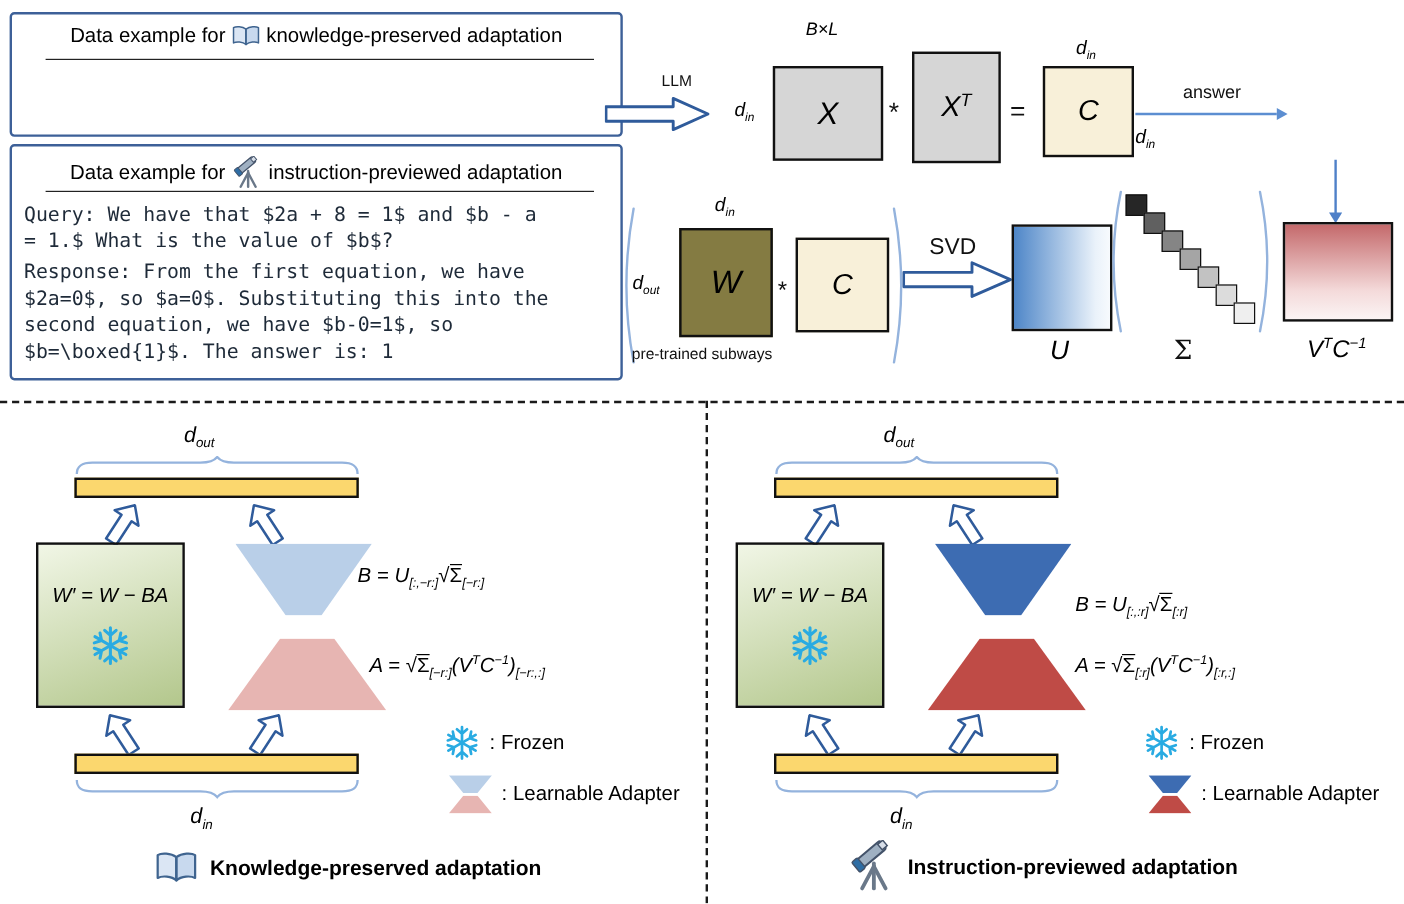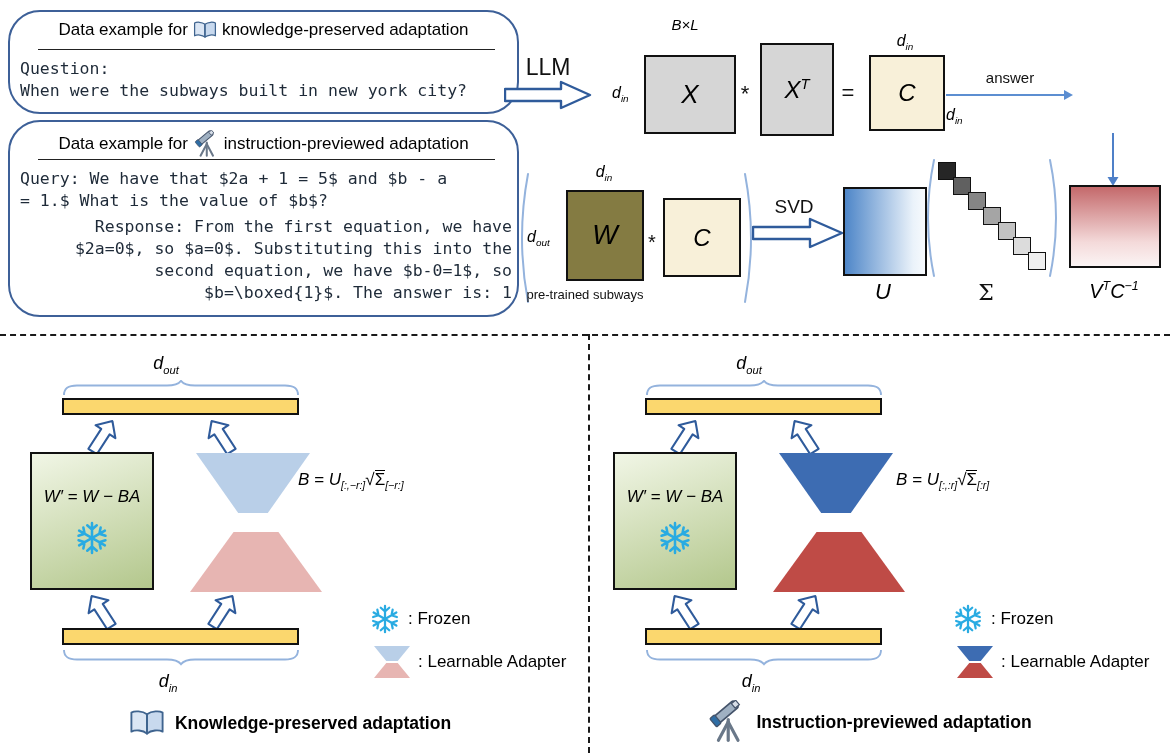--- a/index.html
+++ b/index.html
@@ -1,19 +1,19 @@
 <!DOCTYPE html>
 <html><head>
 <meta charset="utf-8">
 <style>
   html,body{margin:0;padding:0;background:#fff;}
   #canvas{position:relative;width:1170px;height:753px;background:#ffffff;overflow:hidden;
           font-family:"Liberation Sans",sans-serif;color:#111;}
   .abs{position:absolute;}
-  .bluebox{position:absolute;border:2.5px solid #3d6098;border-radius:32px;background:#fff;}
+  .bluebox{position:absolute;border:2.5px solid #3d6098;border-radius:4px;background:#fff;}
   .boxtitle{position:absolute;left:0;right:0;top:8px;display:flex;justify-content:center;align-items:center;gap:5px;
             font-size:17px;color:#000;}
   .titlesep{position:absolute;left:28px;right:22px;top:37px;border-top:1.3px solid #222;}
   .mono{position:absolute;font-family:"DejaVu Sans Mono",monospace;font-size:16.5px;line-height:22px;
         color:#1e2a38;white-space:pre-line;}
   .math{font-family:Liberation Sans, sans-serif;font-style:italic;color:#000;}
   .math sub{font-size:0.62em;}
   .math sup{font-size:0.62em;}
   .rad{font-style:normal;}
   .ovl{font-style:normal;border-top:1.8px solid #000;line-height:1.05;display:inline-block;}
@@ -76,42 +76,40 @@
 
   <div class="bluebox" style="left:8px;top:10px;width:507px;height:100px;">
     <div class="boxtitle">
       <span>Data example for</span>
       <svg width="24" height="20" viewBox="0 0 27 22">
           <use href="#openbook"></use>
         </svg>
       <span>knowledge-preserved adaptation</span>
     </div>
     <div class="titlesep"></div>
-    <div class="mono" style="left:10px;top:46px;width:492px;">Question:
-When were the subways built in new york city?</div>
   </div>
 
   <div class="bluebox" style="left:8px;top:120px;width:507px;height:193px;">
     <div class="boxtitle">
       <span>Data example for</span>
       <svg width="26" height="28" viewBox="0 0 30 36">
           <use href="#telescope"></use>
         </svg>
       <span>instruction-previewed adaptation</span>
     </div>
     <div class="titlesep"></div>
-    <div class="mono" style="left:10px;top:46px;width:492px;">Query: We have that $2a + 1 = 5$ and $b - a
+    <div class="mono" style="left:10px;top:46px;width:492px;">Query: We have that $2a + 8 = 1$ and $b - a
 = 1.$ What is the value of $b$?</div>
-    <div class="mono" style="left:10px;top:94px;width:492px;text-align:right;">Response: From the first equation, we have
+    <div class="mono" style="left:10px;top:94px;width:492px;">Response: From the first equation, we have
 $2a=0$, so $a=0$. Substituting this into the
 second equation, we have $b-0=1$, so
 $b=\boxed{1}$. The answer is: 1</div>
   </div>
 
-  <div class="abs ctr" style="left:516px;top:55px;width:64px;height:24px;font-size:23px;">LLM</div>
+  <div class="abs ctr" style="left:532px;top:55px;width:64px;height:24px;font-size:13px;">LLM</div>
   <svg class="abs" style="left:504px;top:80px;" width="88" height="30" viewBox="0 0 88 30">
     <polygon points="1,9 57,9 57,2 86,15 57,28 57,21 1,21" fill="#fff" stroke="#2f5b9b" stroke-width="2.4" stroke-linejoin="round"></polygon>
   </svg>
 
   <div class="abs ctr math" style="left:650px;top:14px;width:70px;height:20px;font-size:15px;">B×L</div>
   <div class="abs math" style="left:612px;top:84px;font-size:16px;">
     <span>d</span><sub>in</sub>
   </div>
   <div class="matbox gray" style="left:644px;top:55px;width:88px;height:75px;">
     <span class="math" style="font-size:26px;">X</span>
@@ -217,20 +215,23 @@
         <use href="#snowflake"></use>
       </svg>
   </div>
 
   <div class="trap" style="left:196px;top:453px;width:114px;height:60px;background:#b9cfe8;clip-path:polygon(0 0,100% 0,63% 100%,37% 100%);"></div>
   <div class="abs math" style="left:298px;top:470px;font-size:17px;">
     <span>B = U</span><sub>[:,−r:]</sub><span class="rad">√</span><span class="ovl">Σ</span><sub>[−r:]</sub>
   </div>
 
   <div class="trap" style="left:190px;top:532px;width:132px;height:60px;background:#e7b5b2;clip-path:polygon(33% 0,67% 0,100% 100%,0 100%);"></div>
+  <div class="abs math" style="left:308px;top:544px;font-size:17px;">
+    <span>A = </span><span class="rad">√</span><span class="ovl">Σ</span><sub>[−r:]</sub><span>(V</span><sup>T</sup><span>C</span><sup>−1</sup><span>)</span><sub>[−r:,:]</sub>
+  </div>
 
   <svg class="abs" style="left:88px;top:592px;transform:rotate(-33deg);" width="28" height="40" viewBox="0 0 30 44">
       <use href="#uparrow"></use>
     </svg>
   <svg class="abs" style="left:208px;top:592px;transform:rotate(33deg);" width="28" height="40" viewBox="0 0 30 44">
       <use href="#uparrow"></use>
     </svg>
 
   <div class="bar" style="left:62px;top:628px;width:233px;height:13px;"></div>
   <svg class="abs" style="left:62px;top:649px;" width="238" height="17" viewBox="0 0 238 17">
@@ -277,25 +278,28 @@
     </svg>
 
   <div class="matbox" style="left:613px;top:452px;width:120px;height:134px;background:linear-gradient(160deg,#f1f6e6,#b3c78c);flex-direction:column;gap:14px;">
     <span class="math" style="font-size:17px;">W′ = W − BA</span>
     <svg width="34" height="34" viewBox="0 0 32 32">
         <use href="#snowflake"></use>
       </svg>
   </div>
 
   <div class="trap" style="left:779px;top:453px;width:114px;height:60px;background:#3d6cb2;clip-path:polygon(0 0,100% 0,63% 100%,37% 100%);"></div>
-  <div class="abs math" style="left:896px;top:470px;font-size:17px;">
+  <div class="abs math" style="left:896px;top:494px;font-size:17px;">
     <span>B = U</span><sub>[:,:r]</sub><span class="rad">√</span><span class="ovl">Σ</span><sub>[:r]</sub>
   </div>
 
   <div class="trap" style="left:773px;top:532px;width:132px;height:60px;background:#bf4b46;clip-path:polygon(33% 0,67% 0,100% 100%,0 100%);"></div>
+  <div class="abs math" style="left:896px;top:544px;font-size:17px;">
+    <span>A = </span><span class="rad">√</span><span class="ovl">Σ</span><sub>[:r]</sub><span>(V</span><sup>T</sup><span>C</span><sup>−1</sup><span>)</span><sub>[:r,:]</sub>
+  </div>
 
   <svg class="abs" style="left:671px;top:592px;transform:rotate(-33deg);" width="28" height="40" viewBox="0 0 30 44">
       <use href="#uparrow"></use>
     </svg>
   <svg class="abs" style="left:791px;top:592px;transform:rotate(33deg);" width="28" height="40" viewBox="0 0 30 44">
       <use href="#uparrow"></use>
     </svg>
 
   <div class="bar" style="left:645px;top:628px;width:233px;height:13px;"></div>
   <svg class="abs" style="left:645px;top:649px;" width="238" height="17" viewBox="0 0 238 17">

